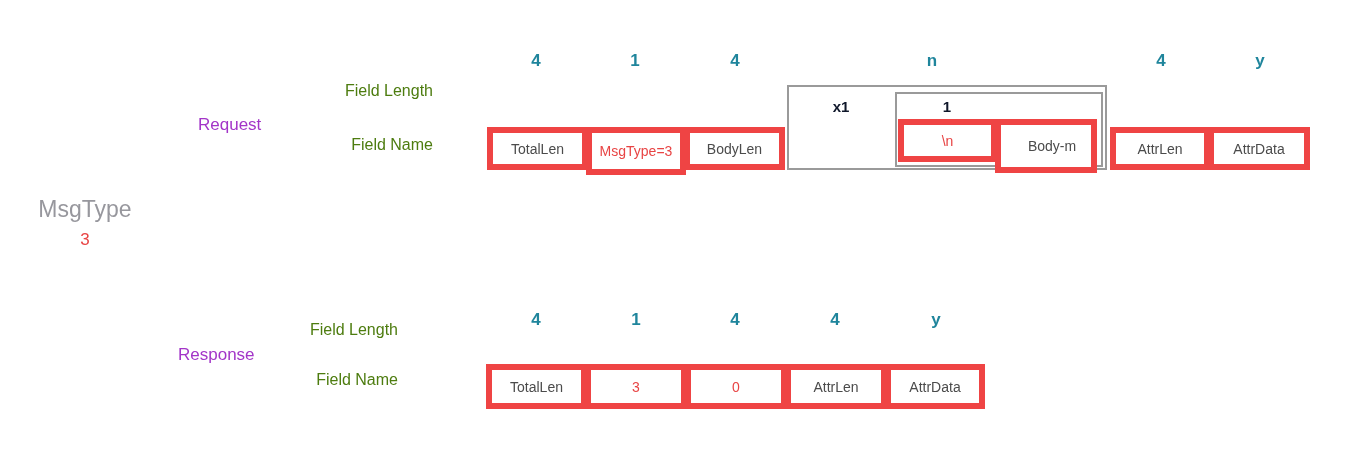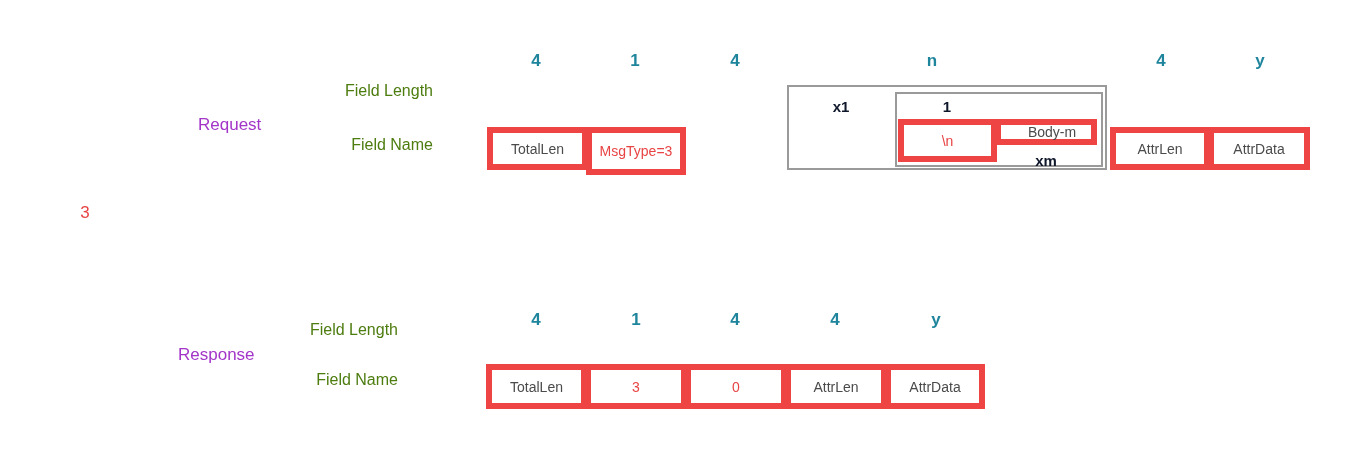--- a/index.html
+++ b/index.html
@@ -83,37 +83,39 @@
 
   <span class="num" style="top:51px;left:536px;">4</span>
   <span class="num" style="top:51px;left:635px;">1</span>
   <span class="num" style="top:51px;left:735px;">4</span>
   <span class="num" style="top:51px;left:932px;">n</span>
   <span class="num" style="top:51px;left:1161px;">4</span>
   <span class="num" style="top:51px;left:1260px;">y</span>
 
   <div class="cell" style="left:487px;top:127px;width:101px;height:43px;">TotalLen</div>
   <div class="cell red" style="left:586px;top:127px;width:100px;height:48px;">MsgType=3</div>
+  <div class="cell" style="left:684px;top:127px;width:101px;height:43px;">BodyLen</div>
 
   <div class="group-box" style="left:787px;top:85px;width:320px;height:85px;"></div>
 
   <span class="sub-num" style="top:98px;left:841px;">x1</span>
 
   <div class="group-box" style="left:895px;top:92px;width:208px;height:75px;"></div>
 
   <span class="sub-num" style="top:98px;left:947px;">1</span>
   <div class="cell red" style="left:898px;top:119px;width:99px;height:43px;">\n</div>
 
   <span class="sub-num" style="top:116px;left:1046px;margin-top:36px;">xm</span>
-  <div class="cell" style="left:995px;top:119px;width:102px;height:26px;padding-left:12px;">Body-m</div>
+  <div class="cell" style="left:995px;top:119px;width:102px;height:54px;padding-left:12px;">Body-m</div>
 
   <div class="cell" style="left:1110px;top:127px;width:100px;height:43px;">AttrLen</div>
   <div class="cell" style="left:1208px;top:127px;width:102px;height:43px;">AttrData</div>
 
   <div class="side-note">
+    <div class="side-note-title">MsgType</div>
     <div class="side-note-value">3</div>
   </div>
 
   <span class="lbl-blue" style="top:321px;right:960px;">Field Length</span>
   <span class="lbl-purple" style="top:345px;left:178px;">Response</span>
   <span class="lbl-blue" style="top:371px;right:960px;">Field Name</span>
 
   <span class="num" style="top:310px;left:536px;">4</span>
   <span class="num" style="top:310px;left:636px;">1</span>
   <span class="num" style="top:310px;left:735px;">4</span>

